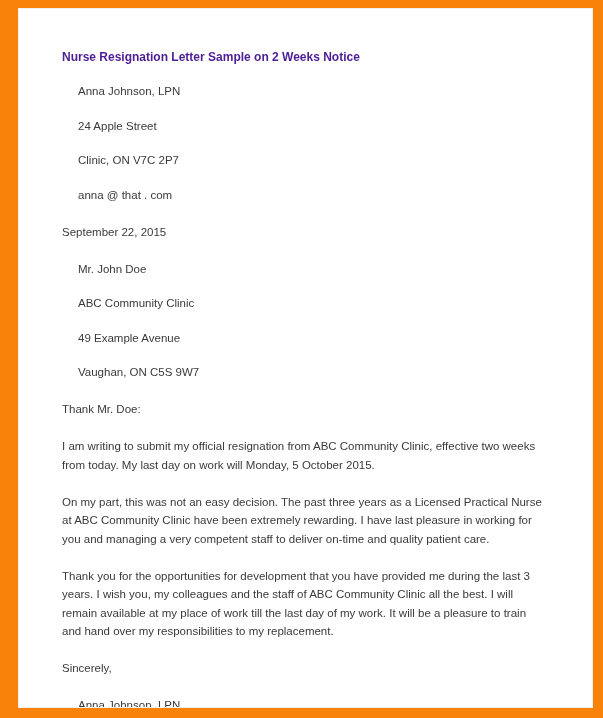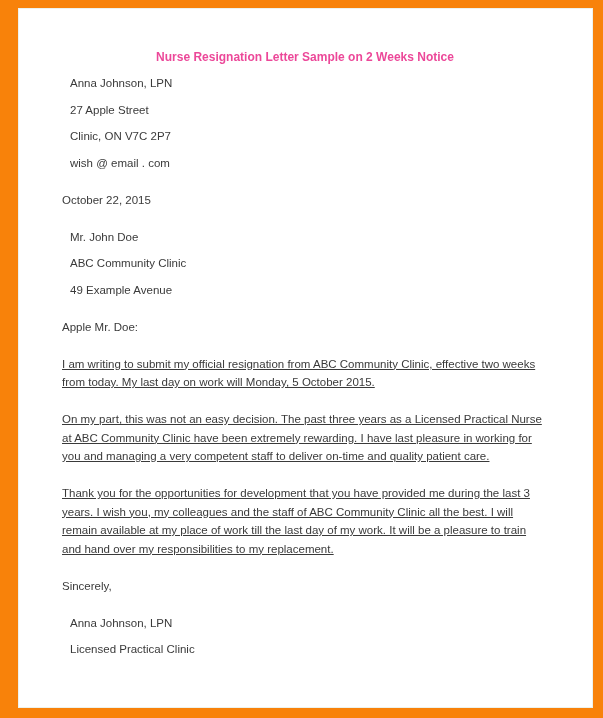--- a/index.html
+++ b/index.html
@@ -18,59 +18,58 @@
     background: #ffffff;
     border: 1px solid #edf2ec;
     padding: 39px 44px 0 43px;
     overflow: hidden;
     font-family: "Liberation Sans", sans-serif;
     font-size: 11.5px;
     line-height: 18.5px;
     color: #3a3a3a;
   }
   .title {
-    text-align: center;
     font-weight: bold;
     font-size: 12px;
     line-height: 18px;
-    color: #ec4899;
+    color: #4c1d95;
     margin: 0 0 1px 0;
   }
-  .line { margin: 8px; }
+  .line { margin: 16px; }
   .spaced { margin-top: 18.5px; }
   .para {
     margin: 18.5px 0 0 0;
     max-width: 489px;
-    text-decoration: underline;
   }
 </style>
 </head>
 <body>
 
 <div class="frame">
   <div class="page">
 
     <div class="title">Nurse Resignation Letter Sample on 2 Weeks Notice</div>
 
     <div>
       <div class="line">Anna Johnson, LPN</div>
-      <div class="line">27 Apple Street</div>
+      <div class="line">24 Apple Street</div>
       <div class="line">Clinic, ON V7C 2P7</div>
-      <div class="line">wish @ email . com</div>
+      <div class="line">anna @ that . com</div>
     </div>
 
-    <div class="spaced">October 22, 2015</div>
+    <div class="spaced">September 22, 2015</div>
 
     <div class="spaced">
       <div class="line">Mr. John Doe</div>
       <div class="line">ABC Community Clinic</div>
       <div class="line">49 Example Avenue</div>
+      <div class="line">Vaughan, ON C5S 9W7</div>
     </div>
 
-    <div class="spaced">Apple Mr. Doe:</div>
+    <div class="spaced">Thank Mr. Doe:</div>
 
     <p class="para">I am writing to submit my official resignation from ABC Community Clinic, effective two weeks from today. My last day on work will Monday, 5 October 2015.</p>
     <p class="para">On my part, this was not an easy decision. The past three years as a Licensed Practical Nurse at ABC Community Clinic have been extremely rewarding. I have last pleasure in working for you and managing a very competent staff to deliver on-time and quality patient care.</p>
     <p class="para">Thank you for the opportunities for development that you have provided me during the last 3 years. I wish you, my colleagues and the staff of ABC Community Clinic all the best. I will remain available at my place of work till the last day of my work. It will be a pleasure to train and hand over my responsibilities to my replacement.</p>
 
     <div class="spaced">Sincerely,</div>
 
     <div class="spaced">
       <div class="line">Anna Johnson, LPN</div>
       <div class="line">Licensed Practical Clinic</div>

